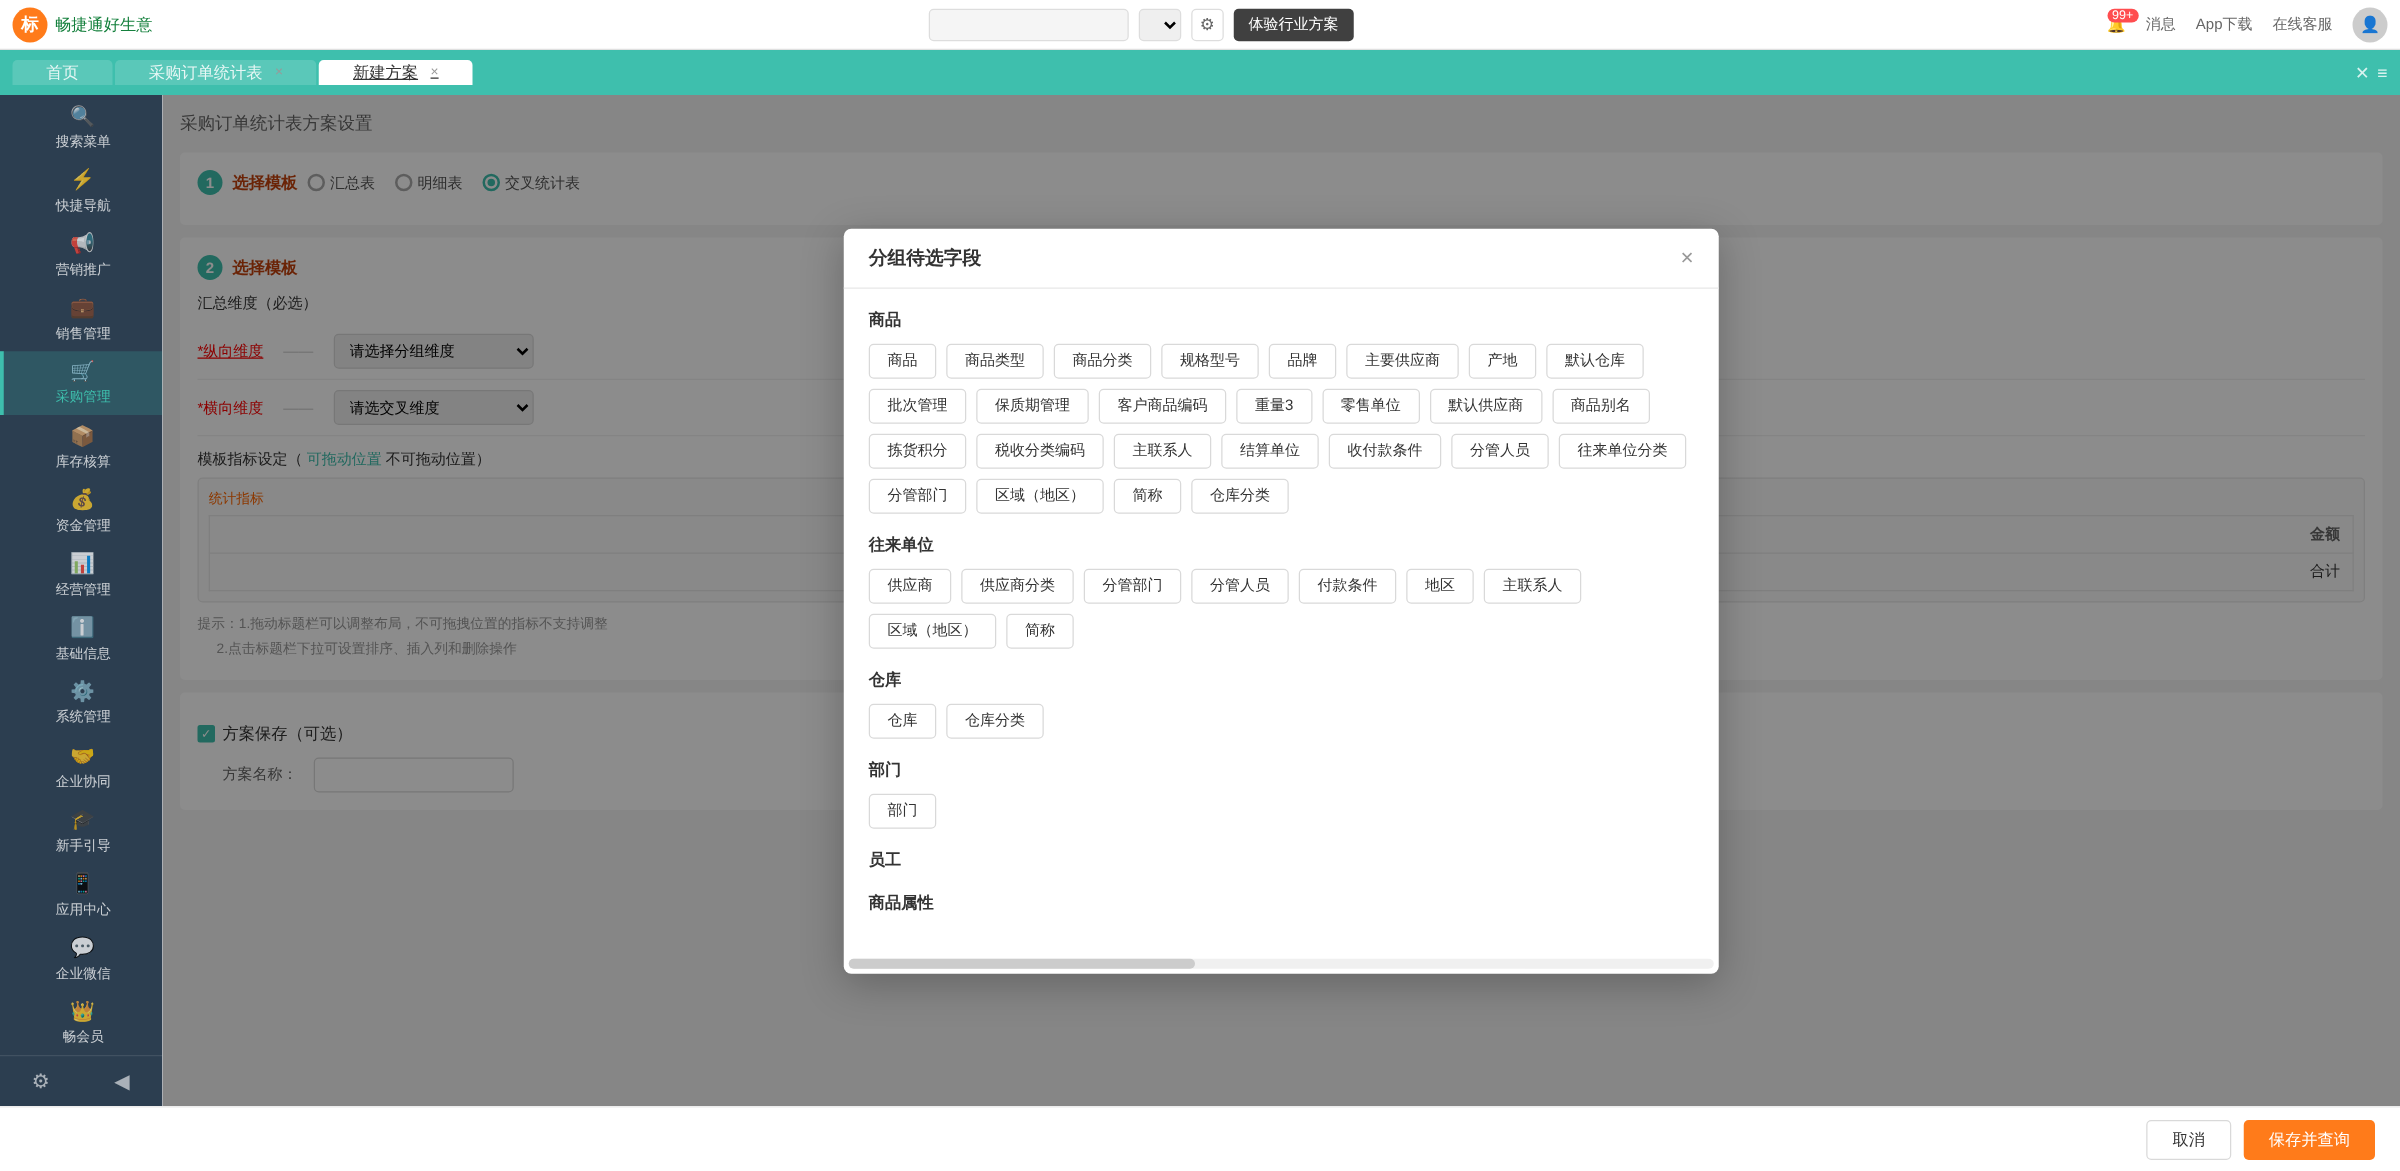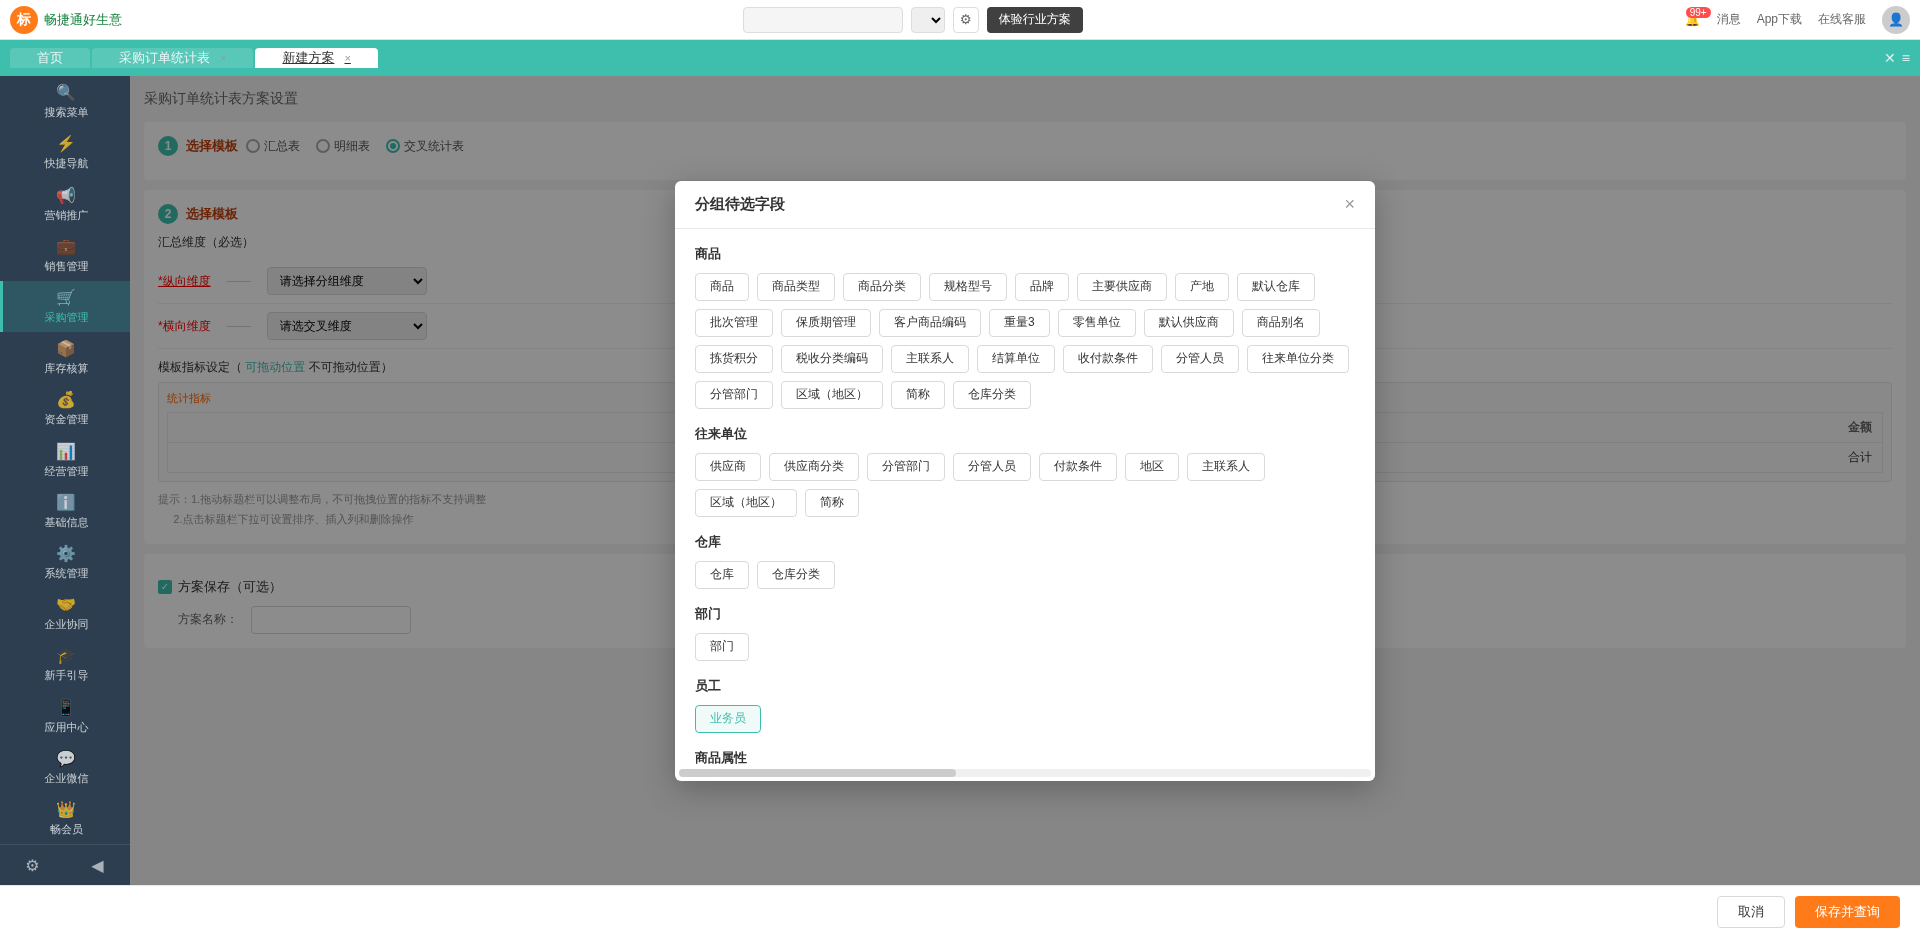--- a/index.html
+++ b/index.html
@@ -364,23 +364,20 @@
 
             <div class="field-section">
               <div class="field-section-title">部门</div>
               <div class="field-tags">
                 <div class="field-tag">部门</div>
               </div>
             </div>
 
             <div class="field-section">
               <div class="field-section-title">员工</div>
-              <div class="field-tags">
-                <div class="field-tag selected">业务员</div>
-              </div>
             </div>
 
             <div class="field-section">
               <div class="field-section-title">商品属性</div>
 
             </div>
 
           </div>
 
           <div style="padding: 0 4px 4px;">

